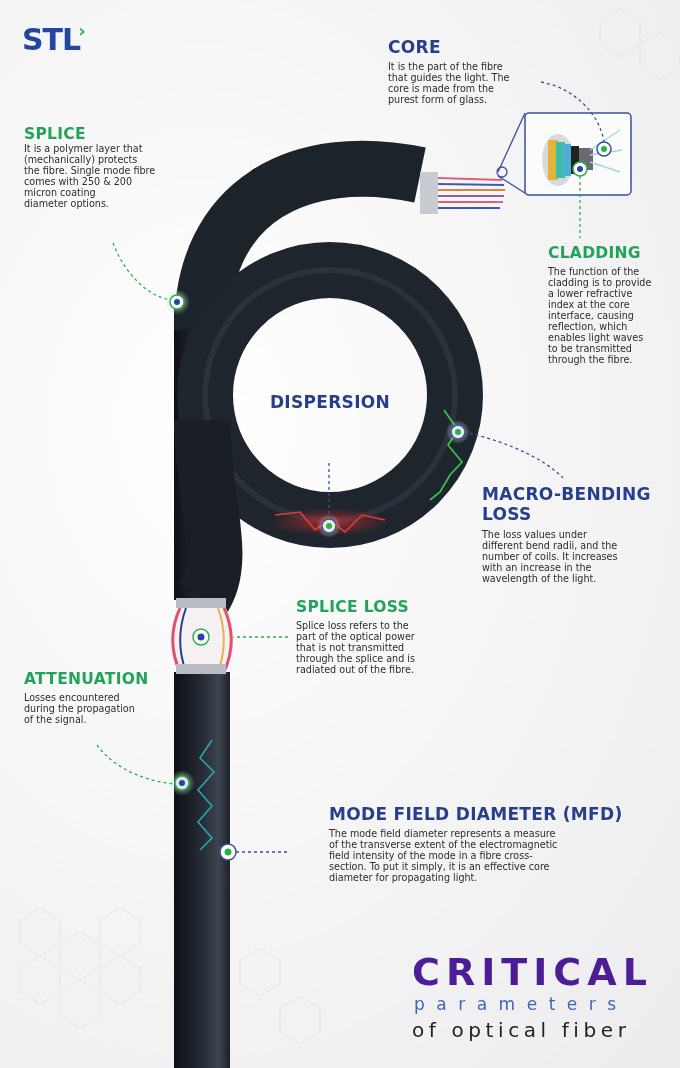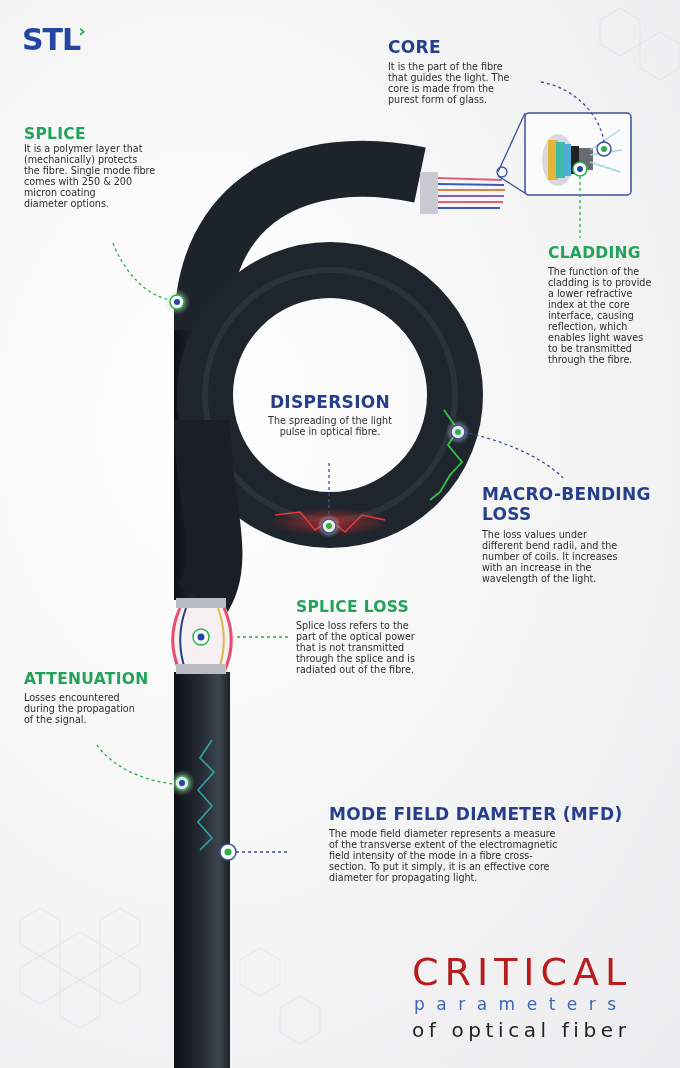--- a/index.html
+++ b/index.html
@@ -5,21 +5,21 @@
   html, body { margin:0; padding:0; }
   body { width:680px; height:1068px; position:relative; overflow:hidden;
     background: radial-gradient(ellipse at 30% 40%, #ffffff 0%, #f4f4f5 55%, #ececee 100%);
     font-family: "DejaVu Sans", sans-serif; }
   .abs { position:absolute; }
   .logo { left:22px; top:22px; font-family:"DejaVu Sans", sans-serif; font-weight:bold; font-size:30px; color:#2446a0; letter-spacing:-1px; }
   .logo .tick { color:#2bb04a; font-size:18px; vertical-align:top; position:relative; top:-2px; left:-2px; }
   .h-green { color:#23a35a; font-weight:bold; font-size:15.5px; letter-spacing:0.3px; }
   .h-blue { color:#263f8c; font-weight:bold; font-size:17px; letter-spacing:0.3px; }
   .desc { color:#2c2c2c; font-size:9.6px; line-height:11px; white-space:pre-line; }
-  .title-critical { left:412px; top:950px; color:#b91c1c; font-weight:normal; font-size:38px; letter-spacing:6px; font-family:"DejaVu Sans", sans-serif; }
+  .title-critical { left:412px; top:950px; color:#4c1d95; font-weight:bold; font-size:38px; letter-spacing:6px; font-family:"DejaVu Sans", sans-serif; }
   .title-params { left:414px; top:994px; color:#3e66b8; font-size:17px; letter-spacing:11.5px; }
   .title-of { left:412px; top:1018px; color:#222; font-size:20px; letter-spacing:4.6px; }
   svg.art { position:absolute; left:0; top:0; }
 </style>
 </head>
 <body>
 
 <svg class="art" width="680" height="1068" viewBox="0 0 680 1068">
   <defs>
     <linearGradient id="vcable" x1="0" x2="1" y1="0" y2="0">
@@ -167,22 +167,20 @@
 index at the core
 interface, causing
 reflection, which
 enables light waves
 to be transmitted
 through the fibre.</div>
 </div>
 
 <div class="abs" style="left:252px; top:392px; width:156px; text-align:center;">
   <div class="h-blue">DISPERSION</div>
-  <div class="desc" style="margin-top:3px;">The spreading of the light
-pulse in optical fibre.</div>
 </div>
 
 <div class="abs" style="left:482px; top:484px;">
   <div class="h-blue">MACRO-BENDING</div>
   <div class="h-blue">LOSS</div>
   <div class="desc" style="margin-top:5px;">The loss values under
 different bend radii, and the
 number of coils. It increases
 with an increase in the
 wavelength of the light.</div>

